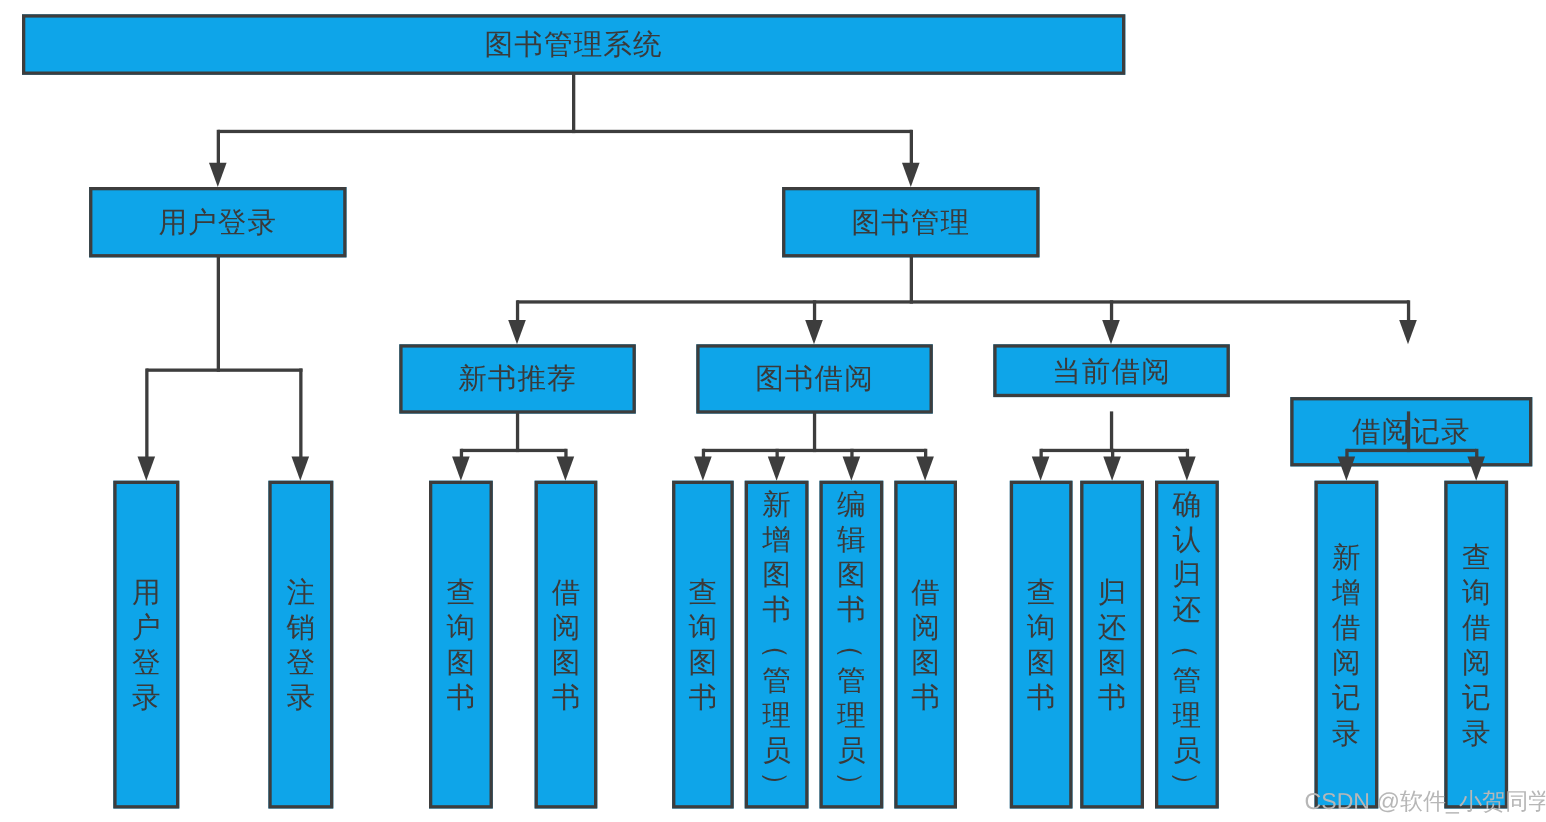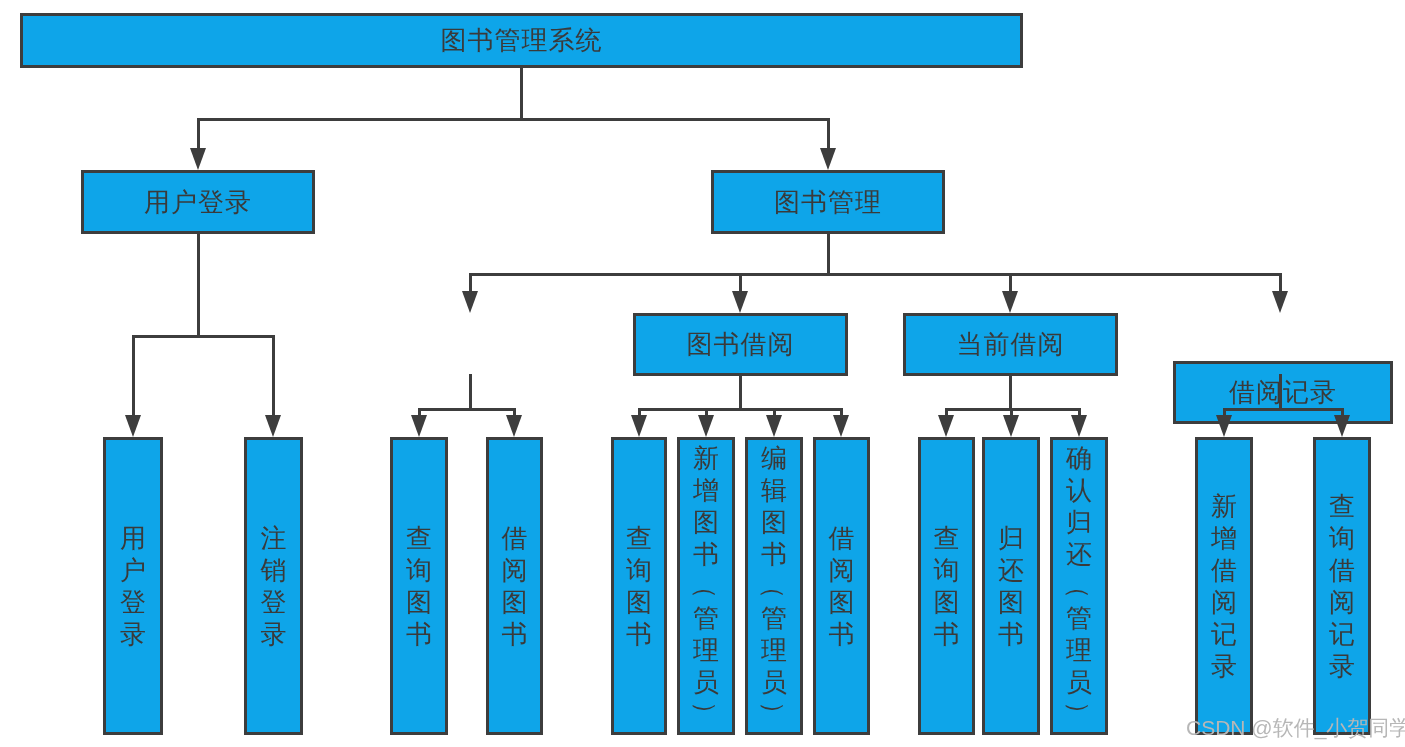--- a/index.html
+++ b/index.html
@@ -67,24 +67,27 @@
   <div class="drop" style="left:125px;top:335px;height:102px;"></div>
   <div class="drop" style="left:265px;top:335px;height:102px;"></div>
 
   <div class="vline" style="left:826.5px;top:232px;height:44px;"></div>
   <div class="hline" style="left:470px;top:273px;width:811px;"></div>
   <div class="drop" style="left:462px;top:273px;height:40px;"></div>
   <div class="drop" style="left:732px;top:273px;height:40px;"></div>
   <div class="drop" style="left:1002px;top:273px;height:40px;"></div>
   <div class="drop" style="left:1272px;top:273px;height:40px;"></div>
 
+  <div class="box hbox" style="left:363px;top:313px;width:215px;height:63px;">
+    <span>新书推荐</span>
+  </div>
   <div class="box hbox" style="left:633px;top:313px;width:215px;height:63px;">
     <span>图书借阅</span>
   </div>
-  <div class="box hbox" style="left:903px;top:313px;width:215px;height:63px;">
+  <div class="box hbox" style="left:903px;top:313px;width:215px;height:48px;">
     <span>当前借阅</span>
   </div>
   <div class="box hbox" style="left:1173px;top:313px;width:220px;height:63px;margin-top:48px;">
     <span>借阅记录</span>
   </div>
 
   <div class="vline" style="left:468.5px;top:374px;height:37px;"></div>
   <div class="hline" style="left:419px;top:408px;width:96px;"></div>
   <div class="drop" style="left:411px;top:408px;height:29px;"></div>
   <div class="drop" style="left:506px;top:408px;height:29px;"></div>

